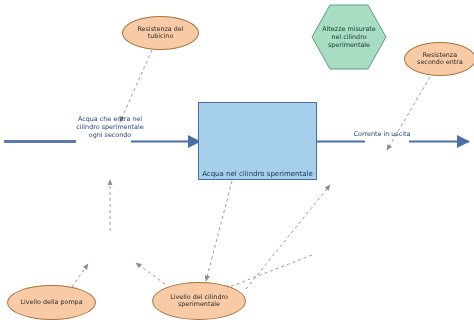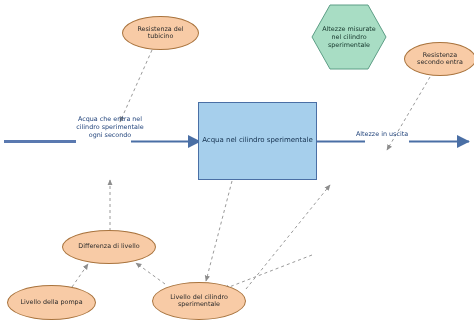--- a/index.html
+++ b/index.html
@@ -38,20 +38,21 @@
     border: 1px solid #a9743e;
     border-radius: 50%;
     font-size: 6.4px;
     padding: 2px 5px;
   }
   .rect {
     background: #a6cfec;
     border: 1px solid #4a6fa5;
     font-size: 7px;
     color: #14304d;
+    align-items: flex-end;
   }
   .hexwrap {
     position: absolute;
     display: flex;
     align-items: center;
     justify-content: flex-start;
     text-align: center;
     font-size: 6.4px;
     color: #14342a;
     line-height: 1.25;
@@ -125,26 +126,23 @@
 
   <div class="node rect" style="left:198px; top:102px; width:119px; height:78px;">
     <span>Acqua nel cilindro sperimentale</span>
   </div>
 
   <div class="flow-label" style="left:74px; top:115px; width:72px;">
     <span>Acqua che entra nel cilindro sperimentale ogni secondo</span>
   </div>
 
   <div class="flow-label" style="left:352px; top:130px; width:60px;">
-    <span>Altezze in uscita</span>
+    <span>Corrente in uscita</span>
   </div>
 
-  <div class="node ellipse" style="left:62px; top:230px; width:94px; height:34px;">
-    <span>Differenza di livello</span>
-  </div>
 
 
   <div class="node ellipse" style="left:7px; top:285px; width:89px; height:35px;">
     <span>Livello della pompa</span>
   </div>
 
   <div class="node ellipse" style="left:152px; top:282px; width:94px; height:38px;">
     <span>Livello del cilindro sperimentale</span>
   </div>
 

